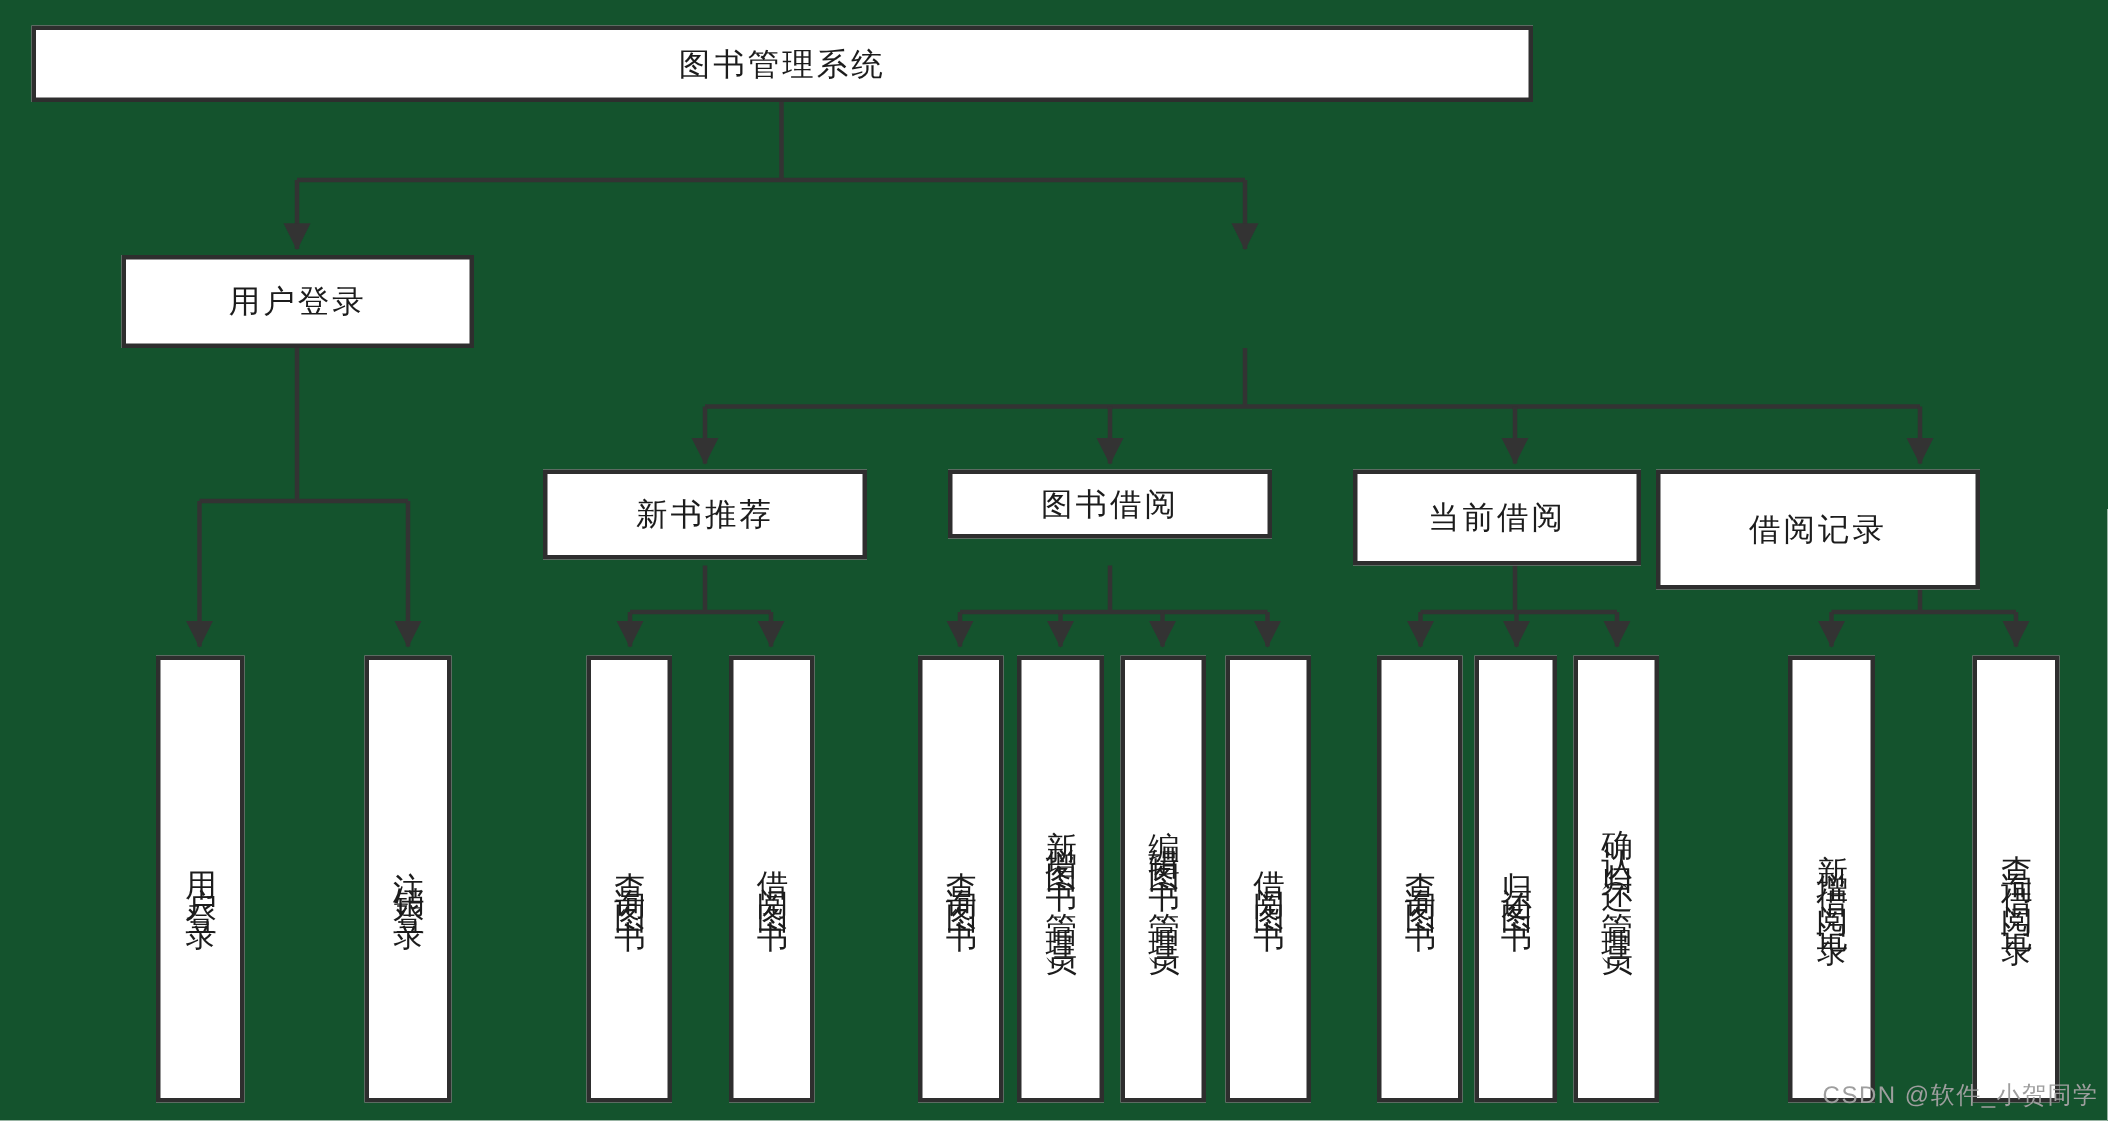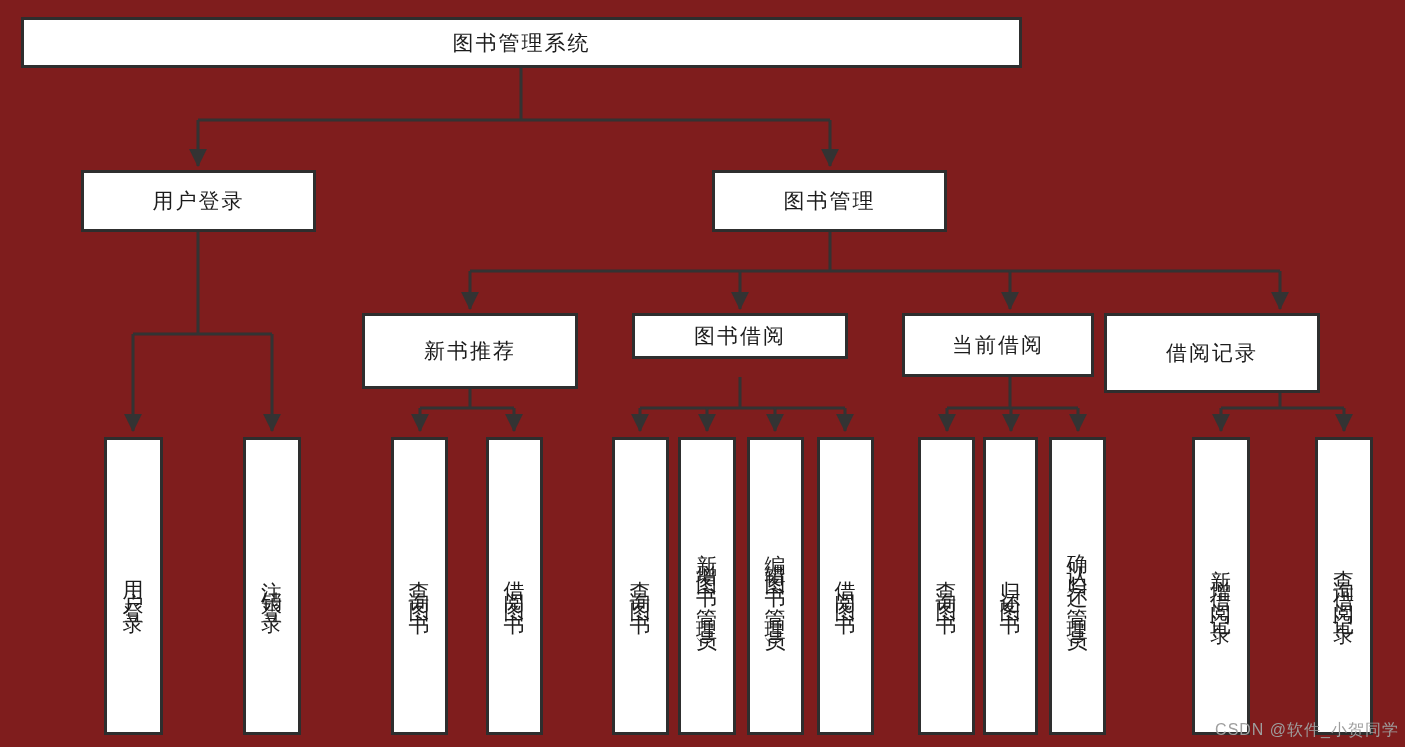--- a/index.html
+++ b/index.html
@@ -5,21 +5,21 @@
   html, body {
     margin: 0;
     padding: 0;
     background: #ffffff;
     font-family: "Liberation Sans", "DejaVu Sans", sans-serif;
   }
   .stage {
     position: relative;
     width: 1405px;
     height: 747px;
-    background: #7f1d1d;
+    background: #14532d;
     overflow: hidden;
   }
   .connectors {
     position: absolute;
     left: 0; top: 0;
     width: 1405px;
     height: 747px;
     pointer-events: none;
   }
   .node {
@@ -104,25 +104,22 @@
     </g>
   </svg>
 
   <div class="node h-label" style="left:21px;top:17px;width:1001px;height:51px">
     <span>图书管理系统</span>
   </div>
 
   <div class="node h-label" style="left:81px;top:170px;width:235px;height:62px">
     <span>用户登录</span>
   </div>
-  <div class="node h-label" style="left:712px;top:170px;width:235px;height:62px">
-    <span>图书管理</span>
-  </div>
 
-  <div class="node h-label" style="left:362px;top:313px;width:216px;height:76px">
+  <div class="node h-label" style="left:362px;top:313px;width:216px;height:60px">
     <span>新书推荐</span>
   </div>
   <div class="node h-label" style="left:632px;top:313px;width:216px;height:46px">
     <span>图书借阅</span>
   </div>
   <div class="node h-label" style="left:902px;top:313px;width:192px;height:64px">
     <span>当前借阅</span>
   </div>
   <div class="node h-label" style="left:1104px;top:313px;width:216px;height:80px">
     <span>借阅记录</span>

